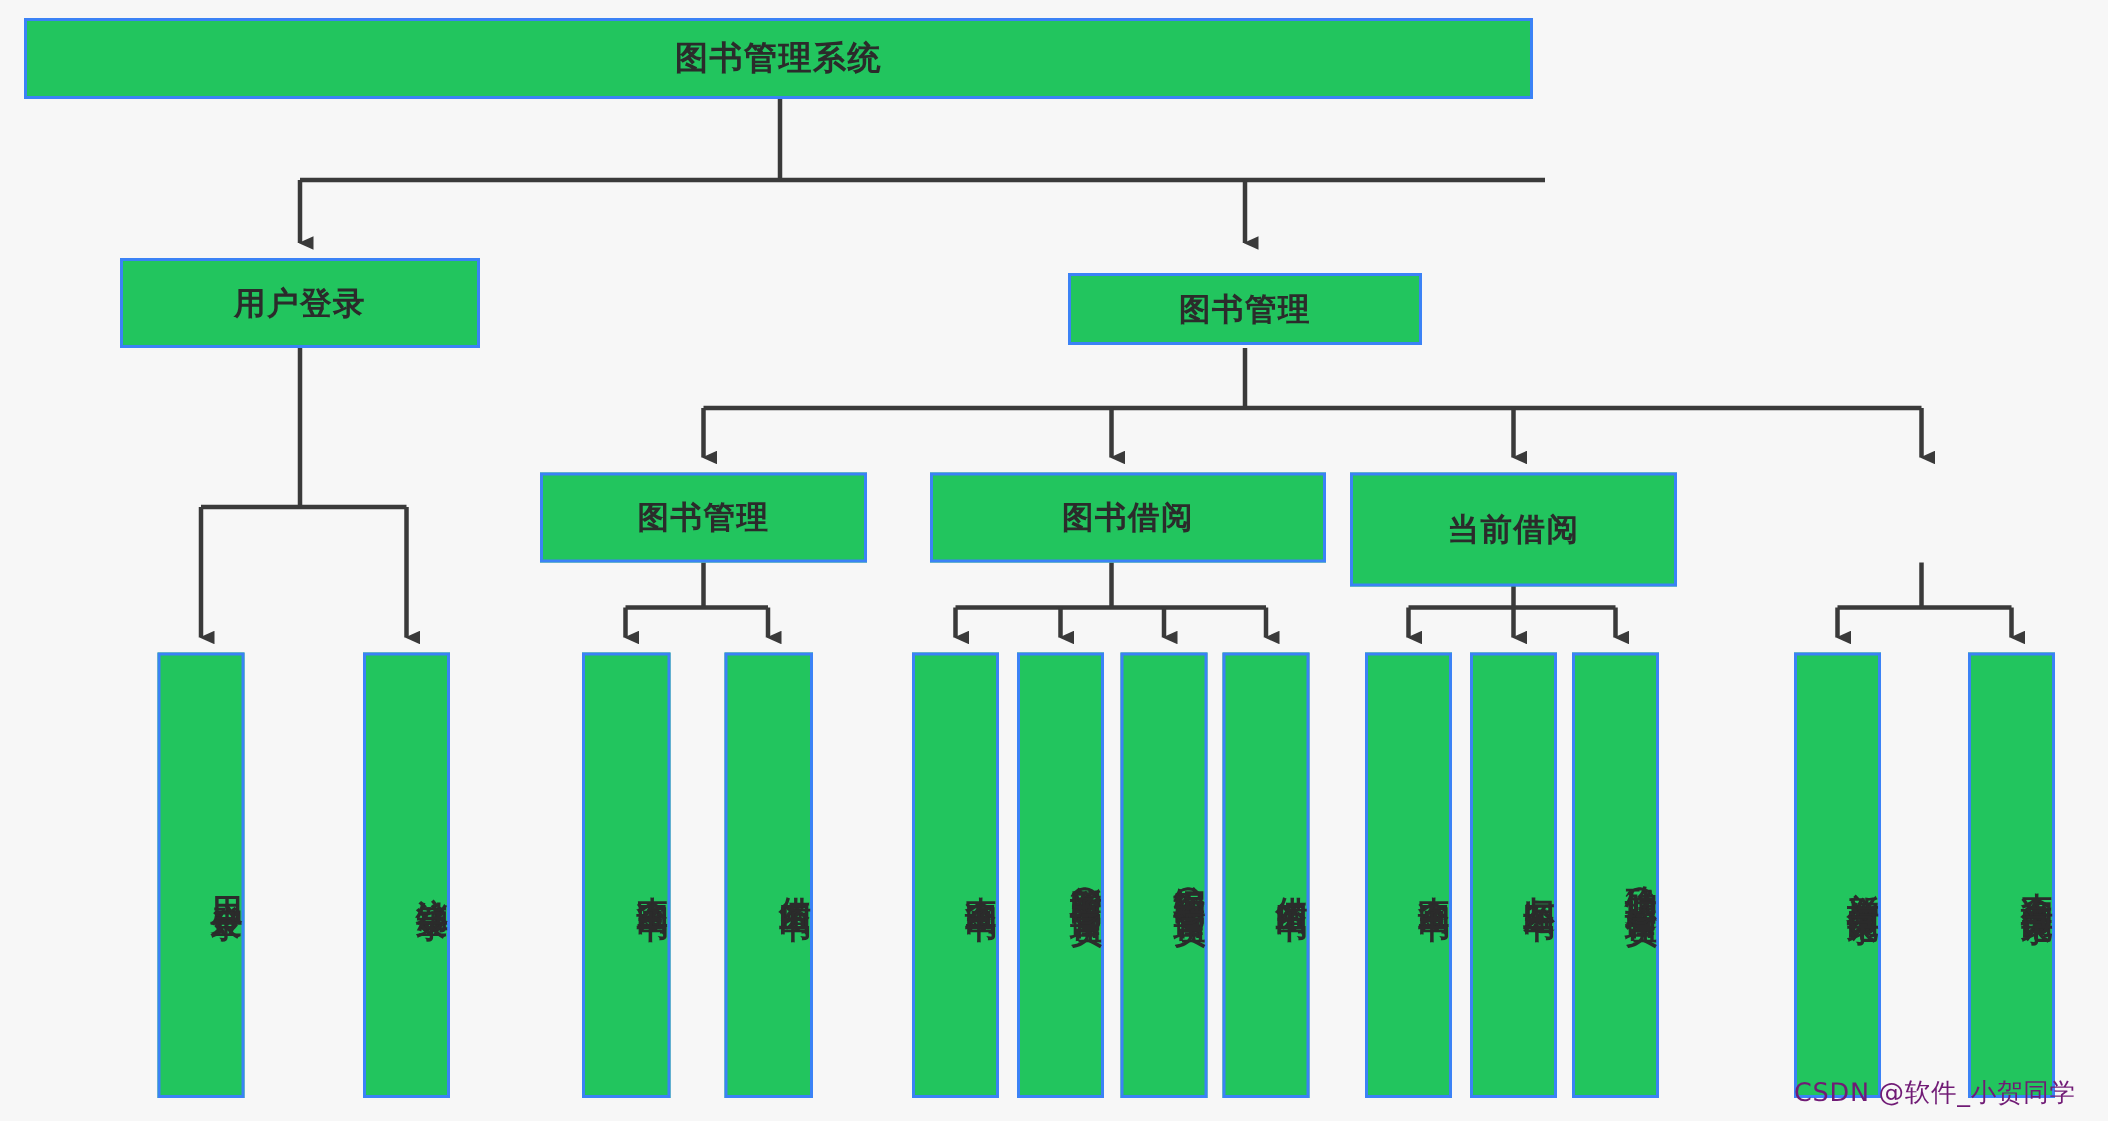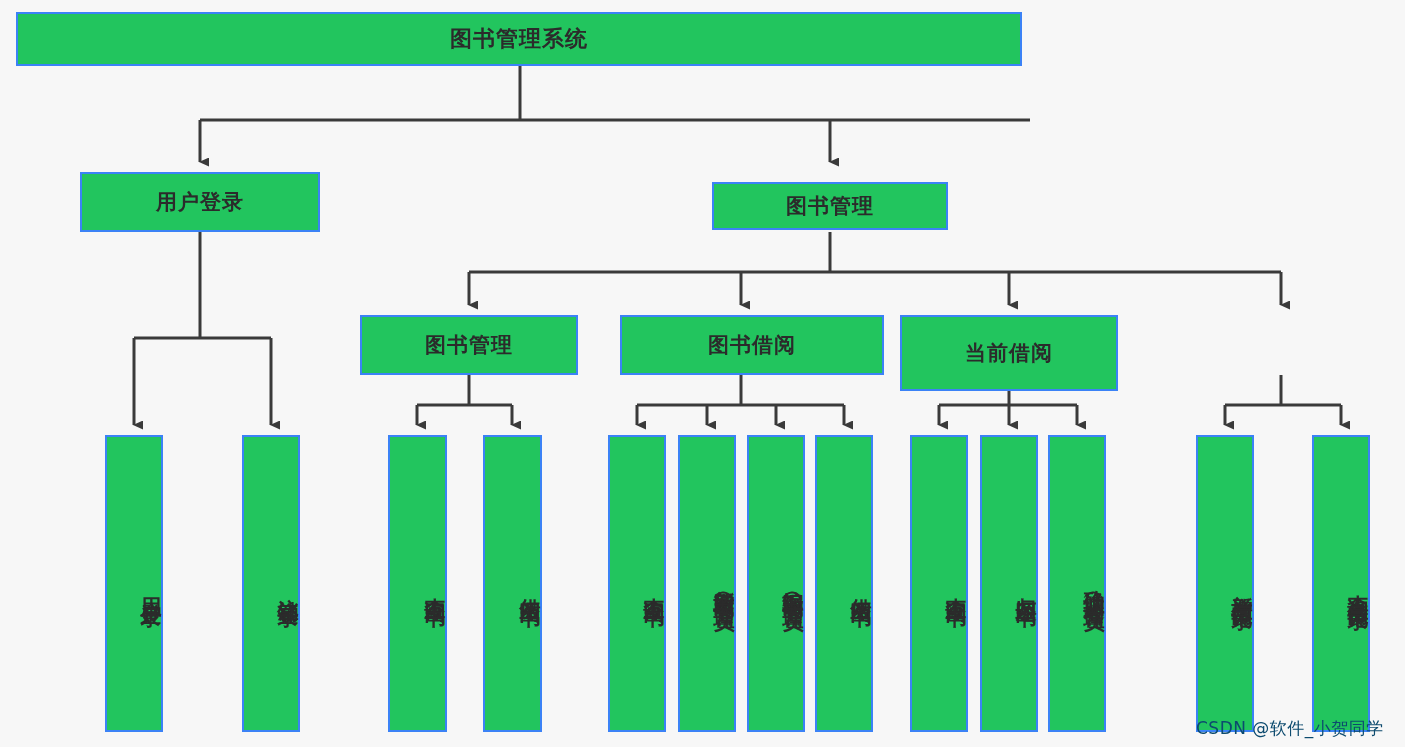--- a/index.html
+++ b/index.html
@@ -29,21 +29,21 @@
     letter-spacing:3px;
     padding-top:6px;
     align-items:flex-start;
     justify-content:center;
     line-height:1.0;
   }
   #title-node{font-size:22px;}
   .watermark{
     position:absolute;
     font-size:17px;
-    color:#0c4a6e;
+    color:#701a75;
     white-space:nowrap;
     letter-spacing:0.5px;
   }
 </style>
 </head>
 <body>
 
 <div id="stage">
 
   <svg class="edges" viewBox="0 0 1405 747" xmlns="http://www.w3.org/2000/svg">

